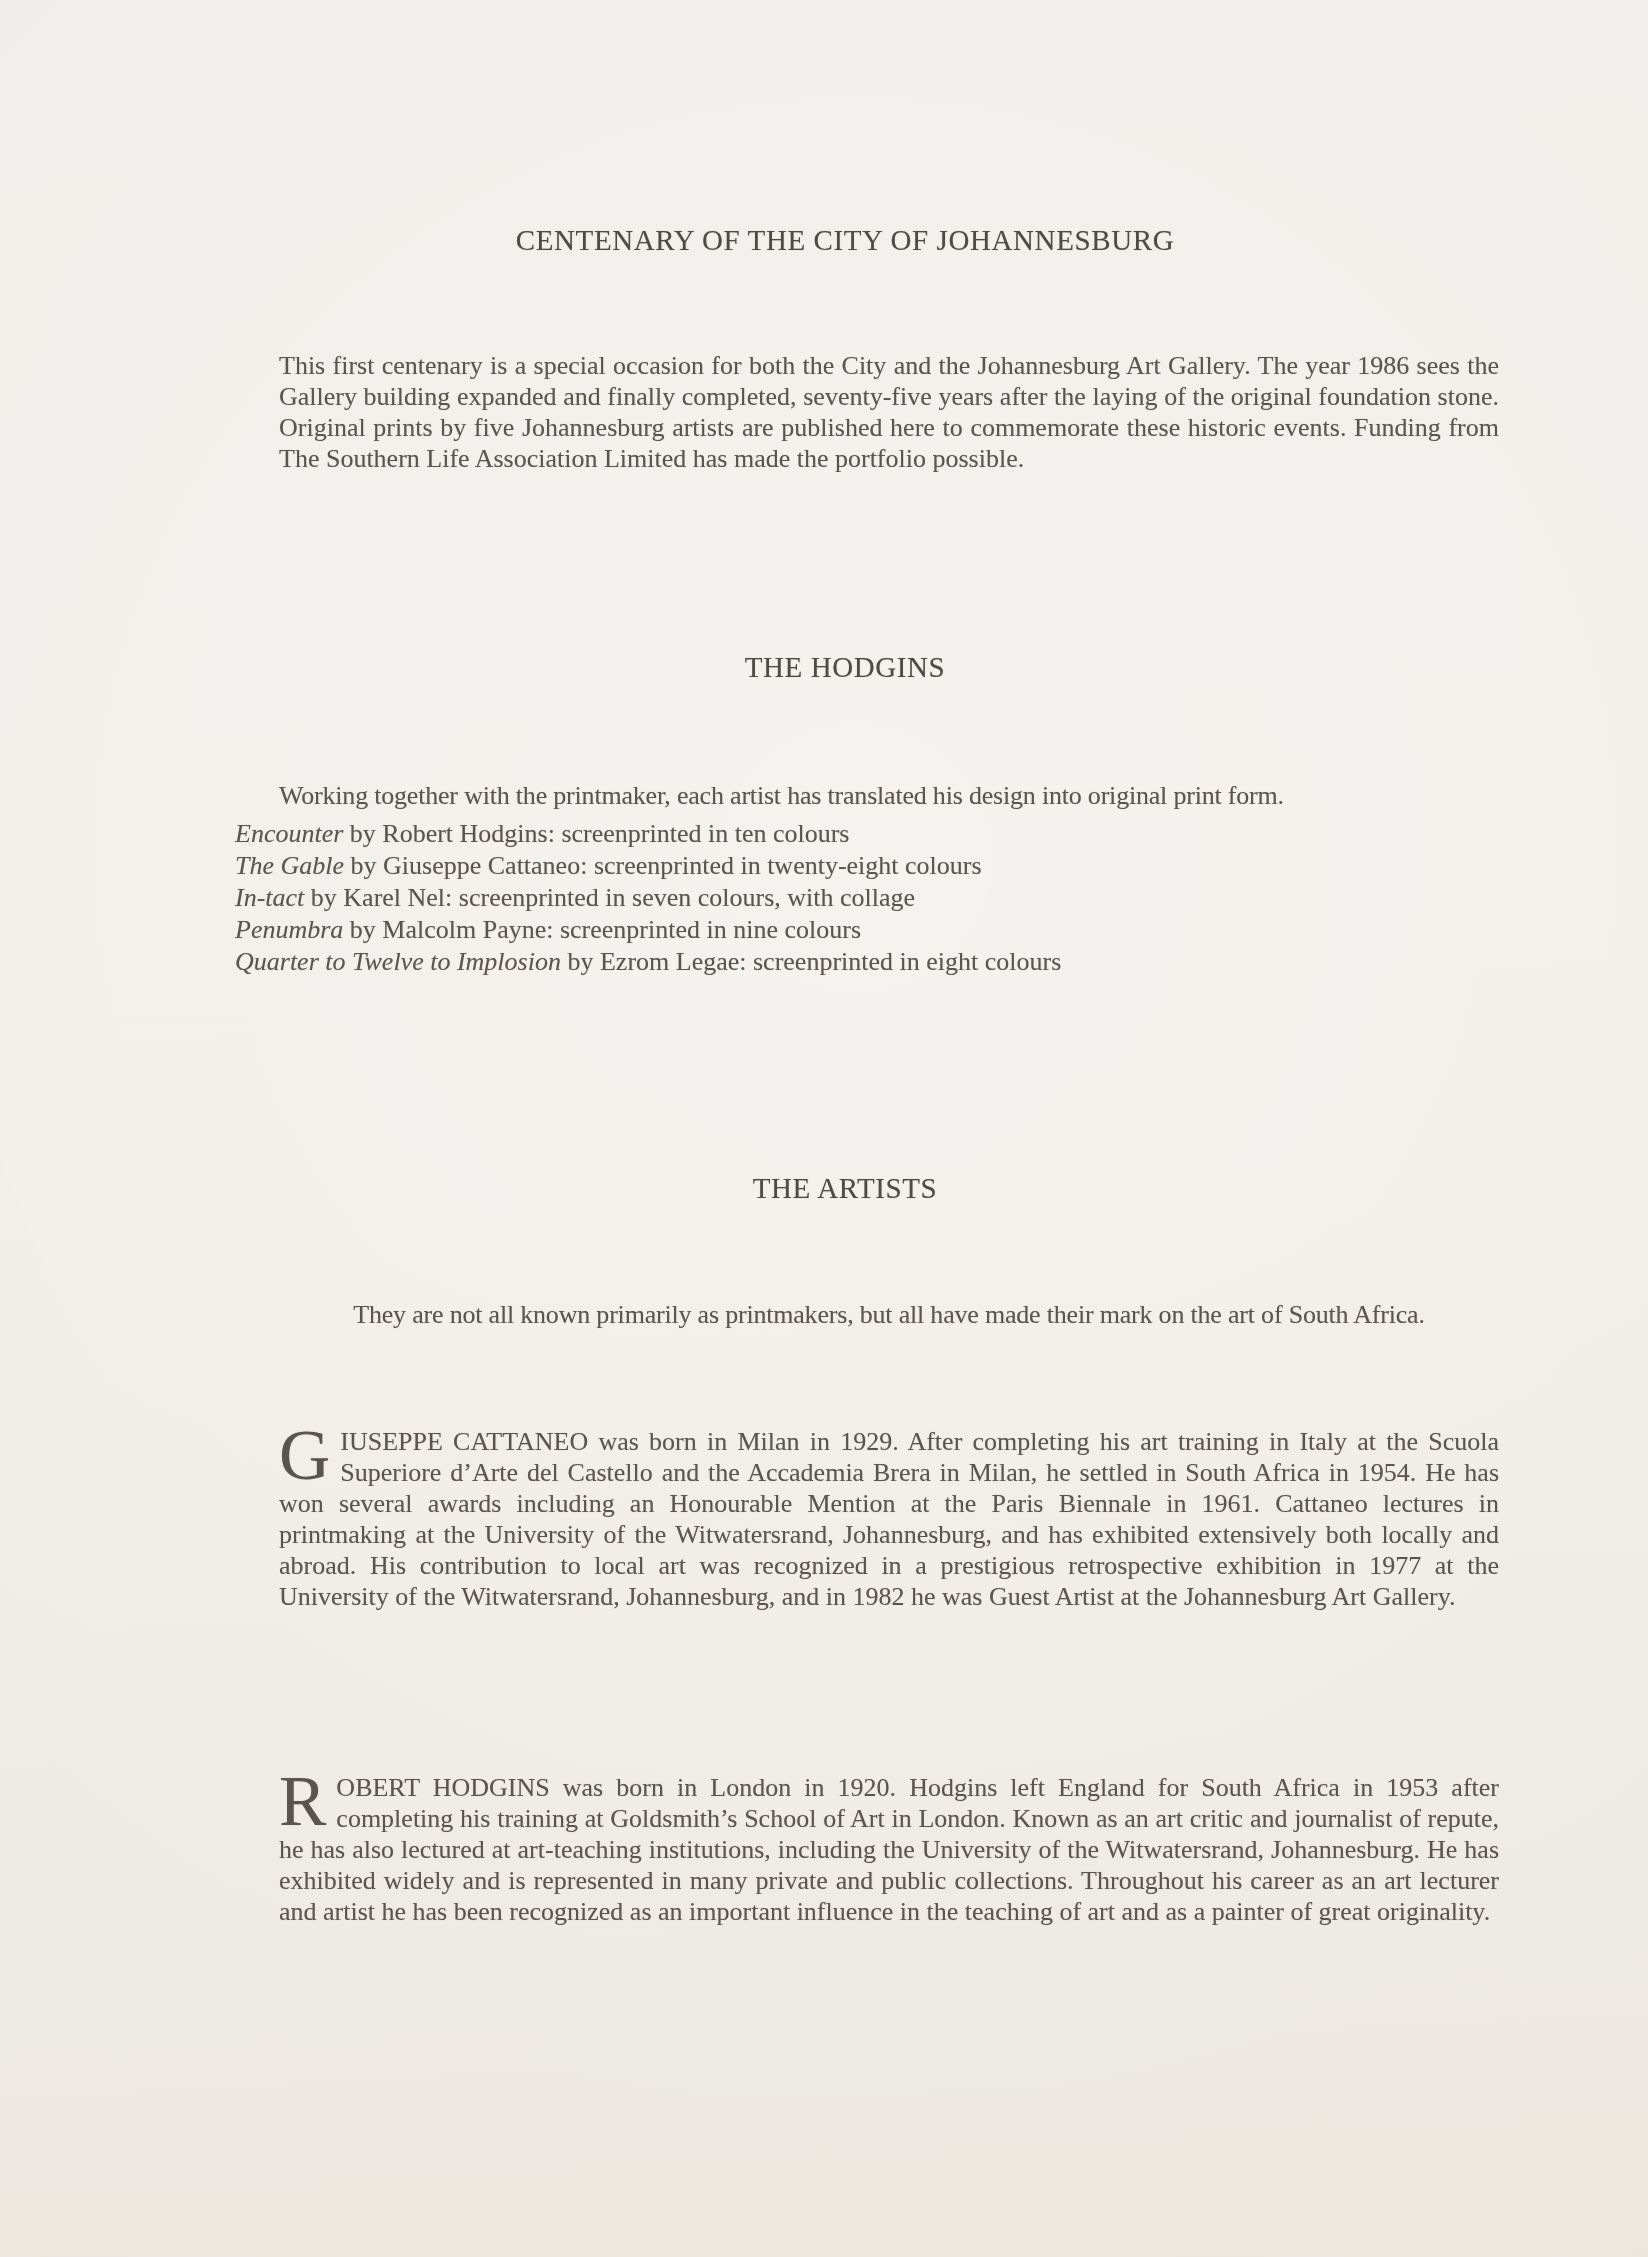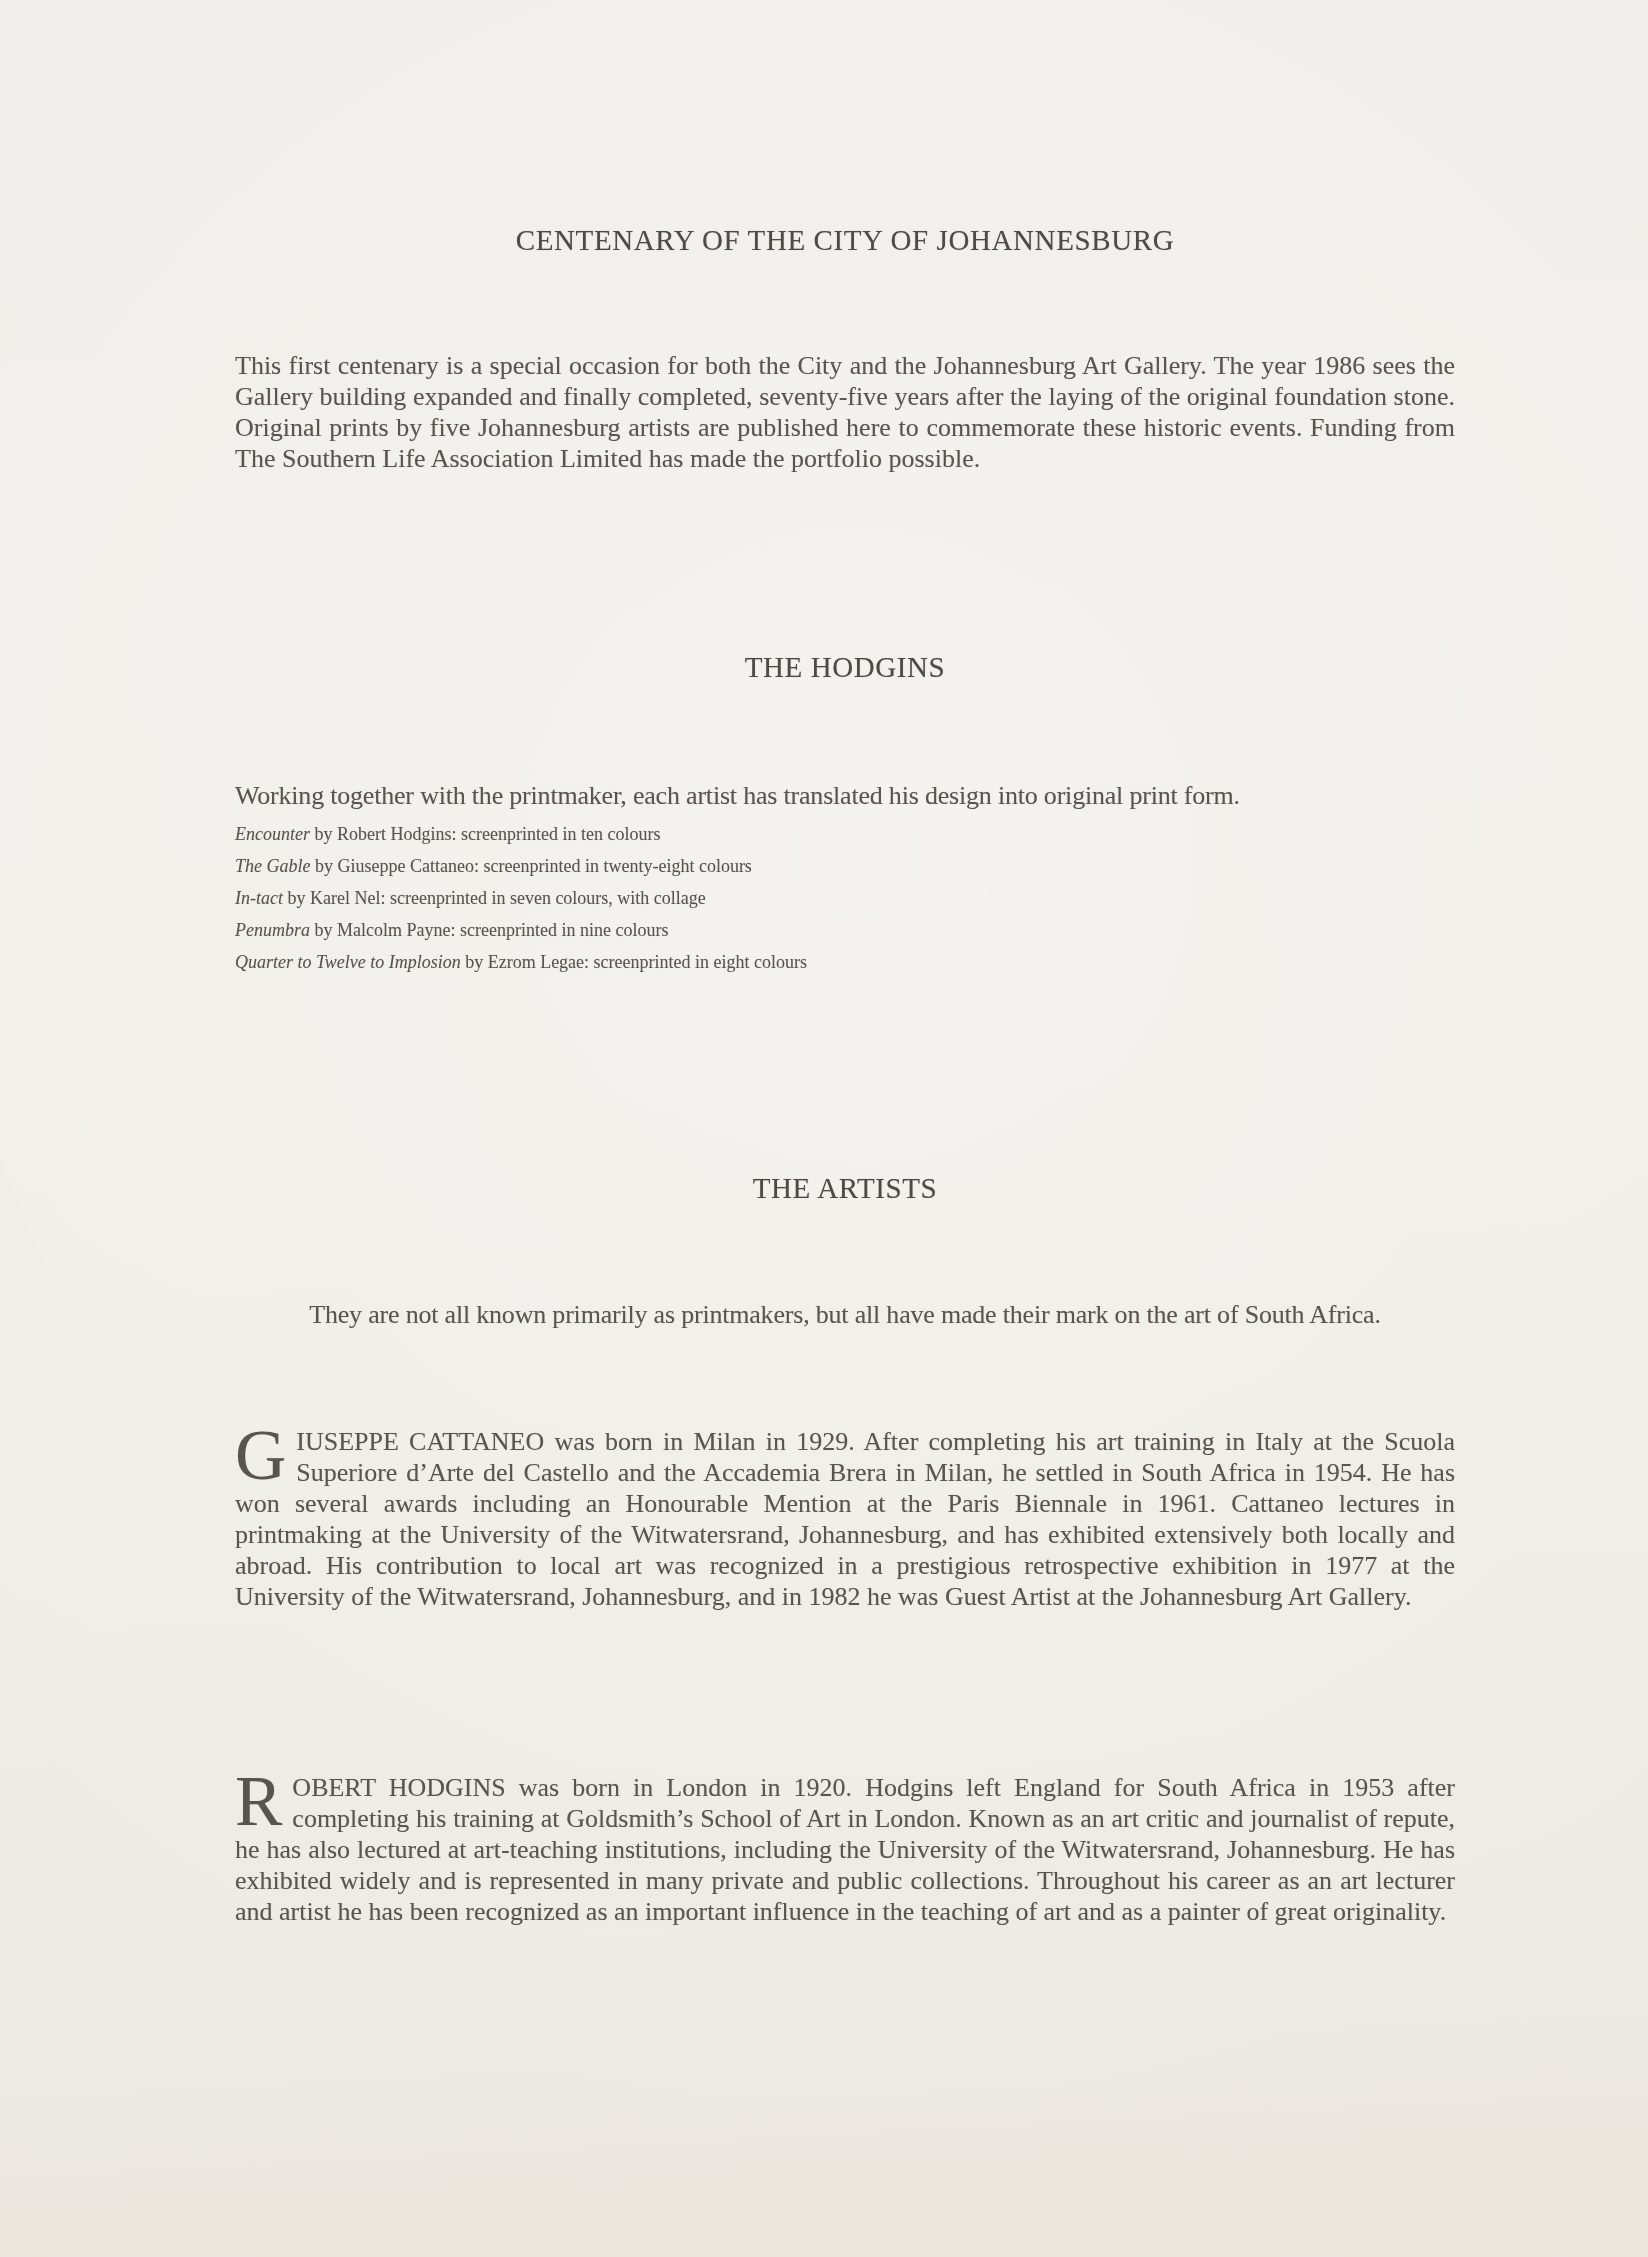--- a/index.html
+++ b/index.html
@@ -45,36 +45,37 @@
     text-shadow:0 0 1px rgba(79,74,68,0.35);
   }
   .prints-heading{top:651px;}
   .artists-heading{top:1172px;}
   p{margin:0;}
   .body-text{
     font-size:26px;
     line-height:31px;
     color:var(--ink);
     text-shadow:0 0 1px rgba(90,84,78,0.25);
+    margin-left:44px;
   }
   .intro{
     top:350px;
     text-align:justify;
   }
   .lead-line{
     white-space:nowrap;
     letter-spacing:-0.2px;
   }
   .prints-lead{top:780px;}
   .artists-lead{top:1299px;text-align:center;}
   .print-list{
     top:818px;
     list-style:none;
     margin:0;padding:0;
-    font-size:18px;
+    font-size:26px;
     line-height:32px;
     color:var(--ink);
     text-shadow:0 0 1px rgba(90,84,78,0.25);
   }
   .print-title{font-style:italic;}
   .bio{
     text-align:justify;
     line-height:31px;
   }
   .bio-cattaneo{top:1426px;}

